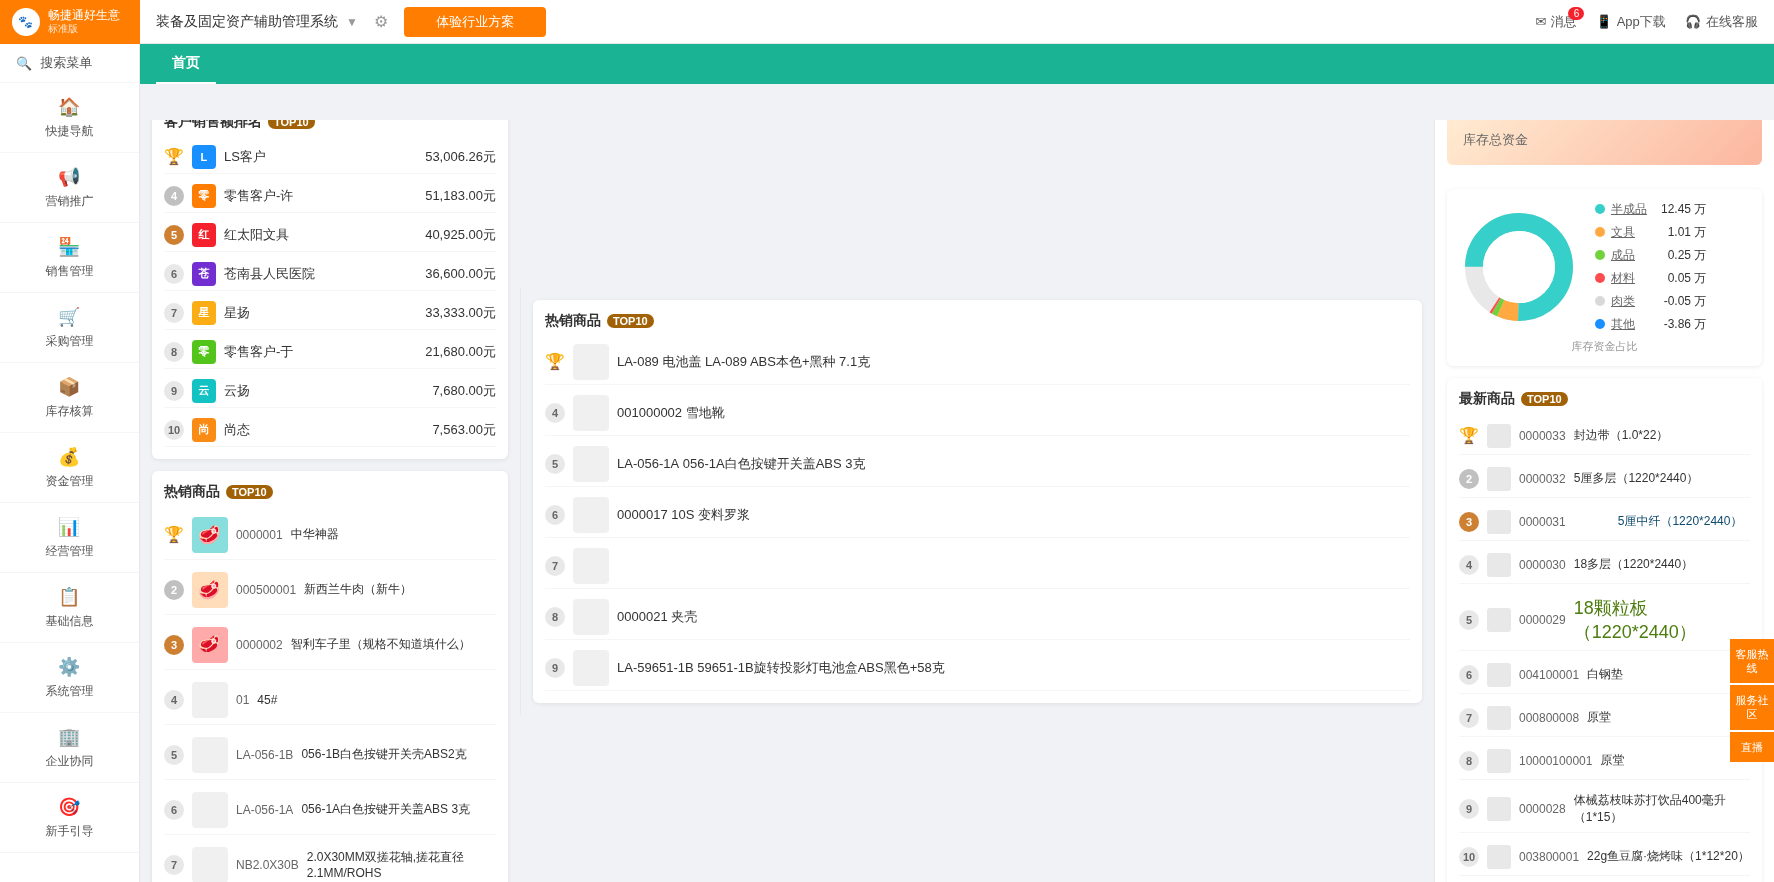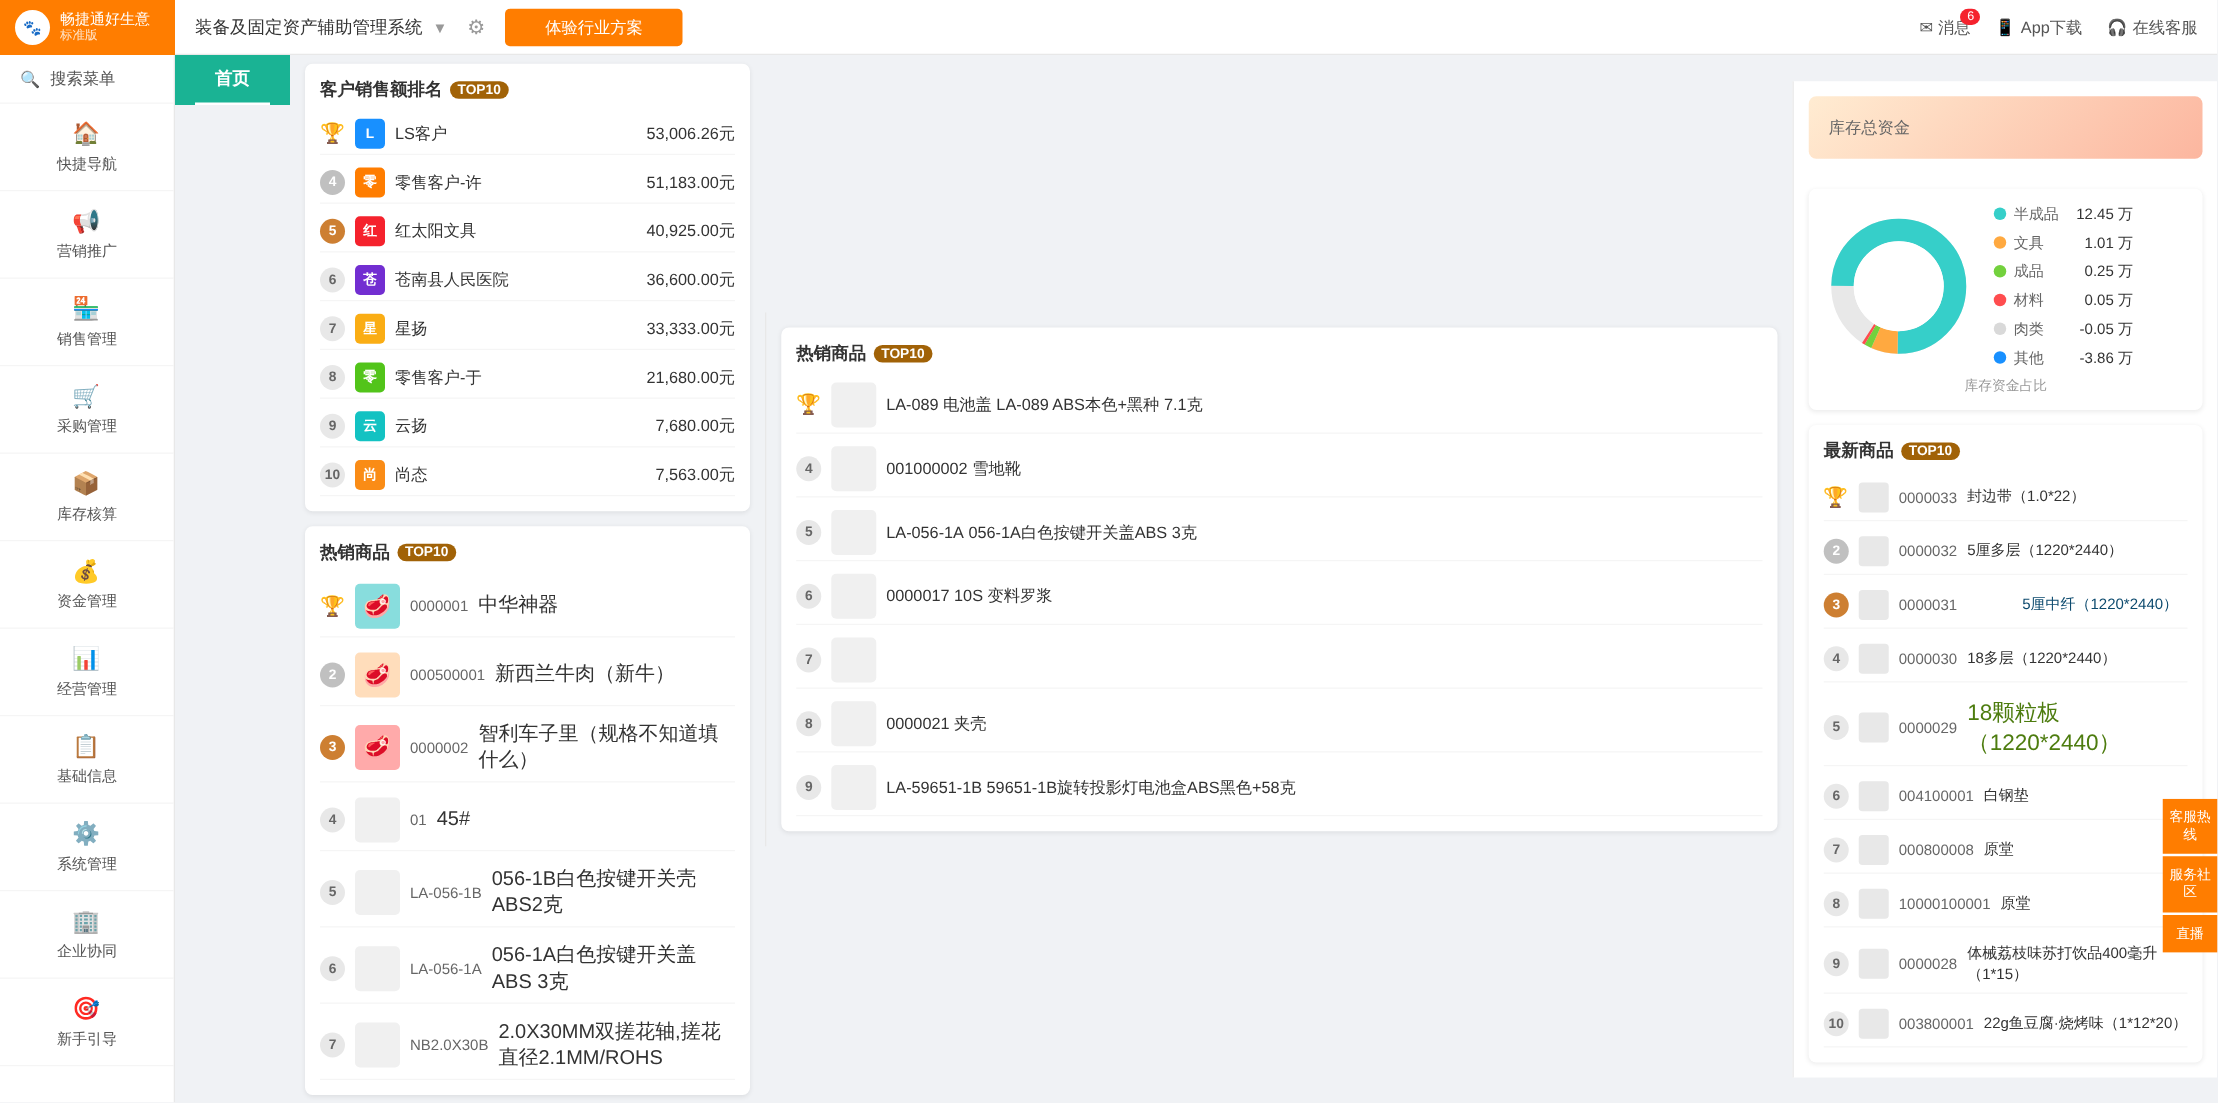--- a/index.html
+++ b/index.html
@@ -142,22 +142,23 @@
       cursor: pointer;
       color: #555;
       font-size: 13px;
       border-bottom: 1px solid #f5f5f5;
     }
 
     
     .content-area {
       flex: 1;
       display: flex;
-      flex-direction: row;
+      flex-direction: column;
       overflow: hidden;
+      gap: 36px;
     }
 
     
     .page-nav {
       background: #1ab394;
       height: 40px;
       display: flex;
       align-items: center;
       padding: 0 16px;
     }
@@ -297,21 +298,21 @@
       align-items: center;
       justify-content: center;
       font-size: 10px;
       color: #999;
       flex-shrink: 0;
     }
     .product-img.has-img {
       background: #e8f4f8;
     }
     .product-code { color: #666; font-size: 12px; }
-    .product-name { color: #333; font-size: 16px; flex: 1; }
+    .product-name { color: #333; font-size: 12px; flex: 1; }
 
     
     .inventory-summary {
       background: linear-gradient(135deg, #ffecd2 0%, #fcb69f 100%);
       border-radius: 6px;
       padding: 16px;
       margin-bottom: 12px;
     }
     .inventory-label { color: #666; font-size: 13px; }
     .inventory-value { font-size: 28px; font-weight: bold; color: #333; }
@@ -338,21 +339,21 @@
       display: flex;
       align-items: center;
       gap: 6px;
     }
     .legend-dot {
       width: 10px;
       height: 10px;
       border-radius: 50%;
       flex-shrink: 0;
     }
-    .legend-name { color: #666; flex: 1; }
+    .legend-name { color: #666; flex: 1; text-decoration: underline; }
     .legend-value { color: #333; font-weight: 500; margin-left: 8px; }
 
     
     .new-product-item {
       display: flex;
       align-items: center;
       gap: 8px;
       padding: 6px 0;
       border-bottom: 1px solid #f5f5f5;
     }

